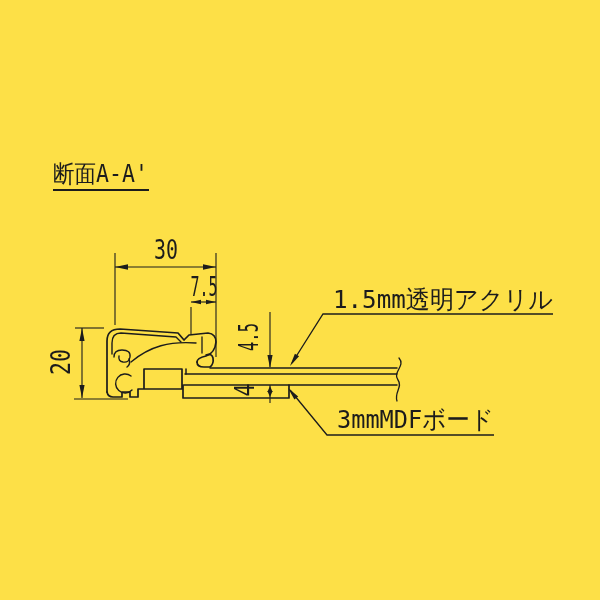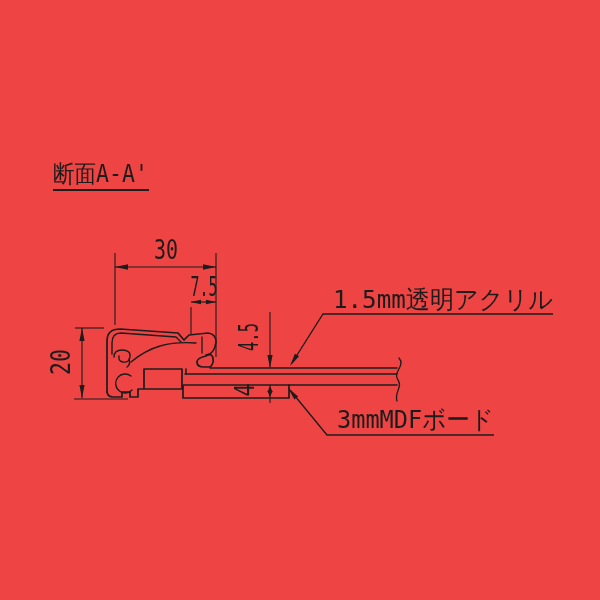--- a/index.html
+++ b/index.html
@@ -8,21 +8,21 @@
     background: #ffffff;
     width: 600px;
     height: 600px;
     overflow: hidden;
     font-family: "DejaVu Sans Mono", "Liberation Sans", sans-serif;
   }
   .stage {
     position: relative;
     width: 600px;
     height: 600px;
-    background: #ef4444;
+    background: #fde047;
   }
   svg { display: block; }
   .ln   { stroke: #1c1c1c; fill: none; stroke-width: 1.7; stroke-linejoin: round; stroke-linecap: round; }
   .thin { stroke: #1c1c1c; fill: none; stroke-width: 1.5; stroke-linecap: round; }
   .dim  { stroke: #1c1c1c; fill: none; stroke-width: 1.1; stroke-linecap: butt; }
   .arr  { fill: #1c1c1c; stroke: none; }
   .txt  { fill: #1c1c1c; font-family: "DejaVu Sans Mono", "Liberation Sans", sans-serif; }
   .t-dim   { font-size: 26px; }
   .t-label { font-size: 25px; }
   .t-title { font-size: 24px; }

